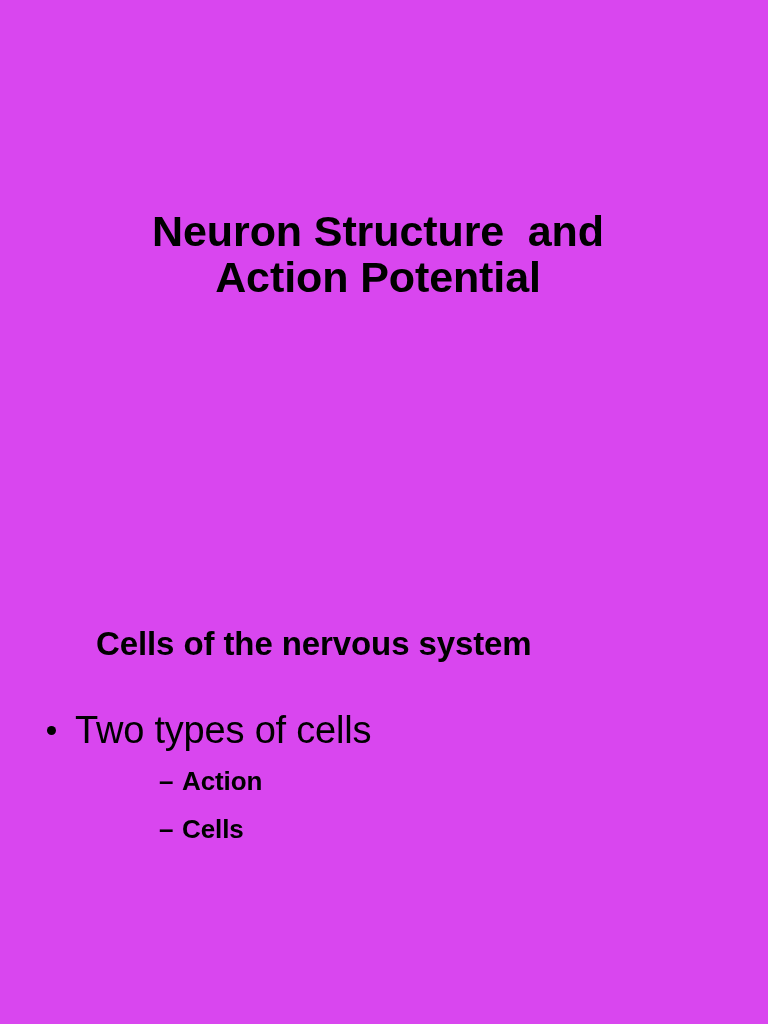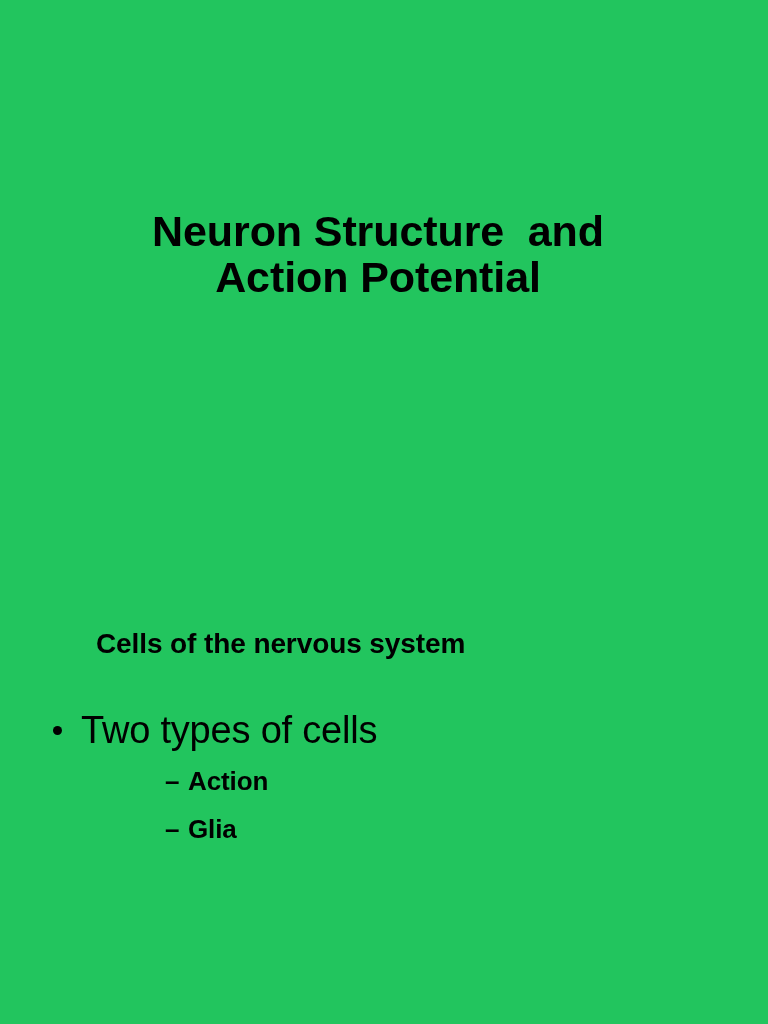--- a/index.html
+++ b/index.html
@@ -9,21 +9,21 @@
   }
   body {
     font-family: "Liberation Sans", sans-serif;
     color: #000000;
     -webkit-font-smoothing: antialiased;
   }
   .slide {
     position: relative;
     width: 768px;
     height: 1024px;
-    background: #22c55e;
+    background: #d946ef;
     overflow: hidden;
   }
 
   
   .title-block {
     position: absolute;
     left: 118px;
     top: 208px;
     width: 520px;
     text-align: center;
@@ -39,29 +39,29 @@
 
   
   .body-block {
     position: absolute;
     left: 0;
     top: 624px;
     width: 768px;
   }
   .section-heading {
     margin: 0 0 0 96px;
-    font-size: 28px;
+    font-size: 33px;
     font-weight: bold;
     line-height: 40px;
     letter-spacing: -0.1px;
   }
 
   .bullet-list {
     list-style: none;
-    margin: 8px;
+    margin: 2px;
     padding: 0;
   }
   .bullet-l1 {
     position: relative;
     margin: 44px 0 0 0;
     padding-left: 73px;
     font-size: 38px;
     font-weight: normal;
     line-height: 44px;
     letter-spacing: -0.2px;
@@ -120,20 +120,20 @@
         <span class="marker-dot"></span>
         <span>Two types of cells</span>
 
         <ul class="sub-list">
           <li class="bullet-l2">
             <span class="marker-dash">–</span>
             <span>Action</span>
           </li>
           <li class="bullet-l2">
             <span class="marker-dash">–</span>
-            <span>Glia</span>
+            <span>Cells</span>
           </li>
         </ul>
       </li>
     </ul>
 
   </div>
 </div>
 
 </body></html>

